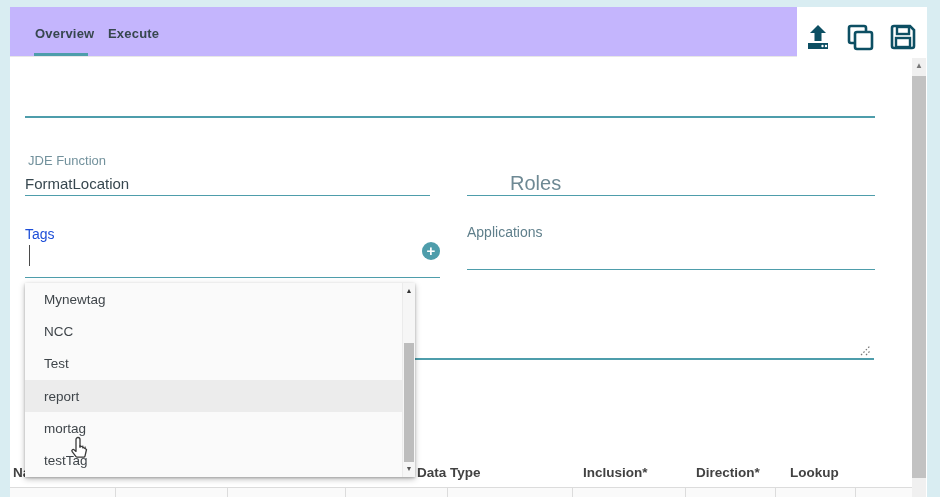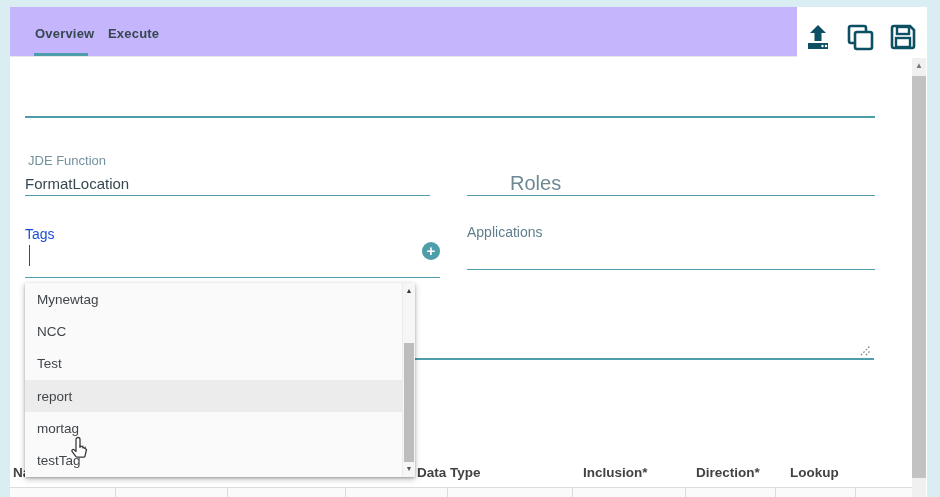--- a/index.html
+++ b/index.html
@@ -54,21 +54,21 @@
   #th-datatype { left:417px; }
   #th-inclusion { left:583px; }
   #th-direction { left:696px; }
   #th-lookup { left:790px; }
 
   #row-sliver { position:absolute; left:10px; top:487px; width:902px; height:10px; background:#fafafa; border-top:1px solid #dcdcdc; z-index:1; }
   .grid-line { position:absolute; top:0; width:1px; height:10px; background:#dcdcdc; }
 
   
   #dropdown { position:absolute; left:25px; top:283px; width:390px; height:194px; background:#fafafa; box-shadow:0 2px 6px rgba(0,0,0,.28), 0 1px 2px rgba(0,0,0,.2); z-index:10; display:flex; flex-direction:column; }
-  .dd-item { flex:1; display:flex; align-items:center; padding-left:12px; font-size:13.5px; color:#3f454a; cursor:pointer; padding-right:14px; }
+  .dd-item { flex:1; display:flex; align-items:center; padding-left:19px; font-size:13.5px; color:#3f454a; cursor:pointer; padding-right:14px; }
   .dd-item.hovered { background:#ececec; }
   #dd-scrollbar { position:absolute; right:0; top:0; bottom:0; width:13px; background:#f6f6f6; border-left:1px solid #ebebeb; }
   #dd-scroll-up { position:absolute; top:2px; left:0; width:12px; height:12px; font-size:7px; color:#333; text-align:center; line-height:12px; cursor:pointer; }
   #dd-scroll-thumb { position:absolute; left:1px; top:60px; width:10px; height:119px; background:#bdbdbd; cursor:pointer; }
   #dd-scroll-down { position:absolute; bottom:2px; left:0; width:12px; height:12px; font-size:7px; color:#555; text-align:center; line-height:12px; cursor:pointer; }
 
   #cursor { position:absolute; left:70px; top:436px; z-index:20; }
 
   
   #main-scrollbar { position:absolute; left:912px; top:58px; width:14px; height:439px; background:#f0f0f0; z-index:30; }

